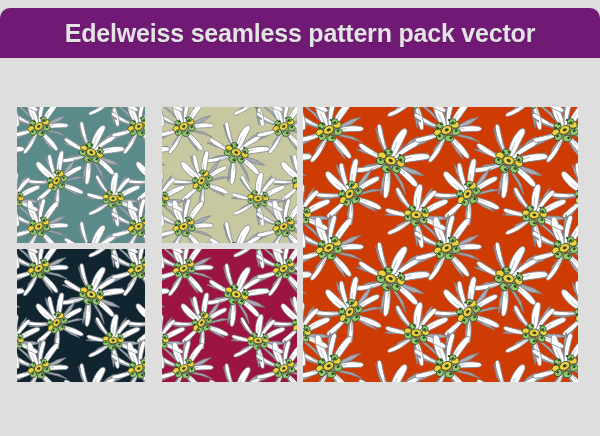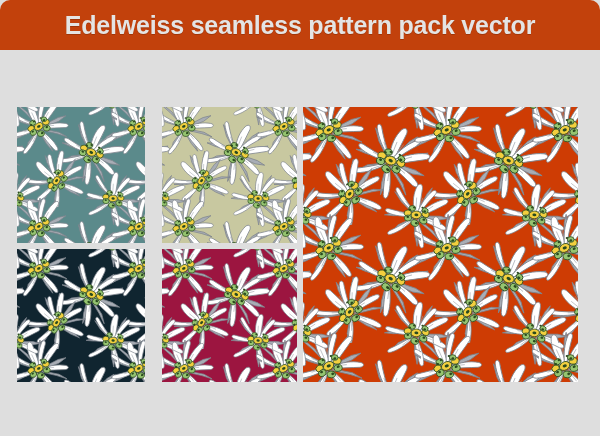--- a/index.html
+++ b/index.html
@@ -43,21 +43,21 @@
   .p-bm{left:162px;top:249px; width:135px; height:133px;}
   .p-big{left:303px;top:107px; width:275px; height:275px;}
 
   .panel svg{display:block;width:100%;height:100%;}
 </style>
 </head>
 <body style="background: rgb(222, 222, 222);">
 
 <div id="stage">
 
-  <div class="banner" style="background: #c2410c;">
+  <div class="banner" style="background: #701a75; margin-top: 8px;">
     <div class="banner-title" style="color: rgb(228, 228, 228);">Edelweiss seamless pattern pack vector</div>
   </div>
 
   <svg width="0" height="0" style="position:absolute" aria-hidden="true">
     <defs>
 
       <g id="edelweiss">
         <g stroke="#7d838c" stroke-width="1.1" stroke-linejoin="round">
 
           <g fill="#a8adb5">

